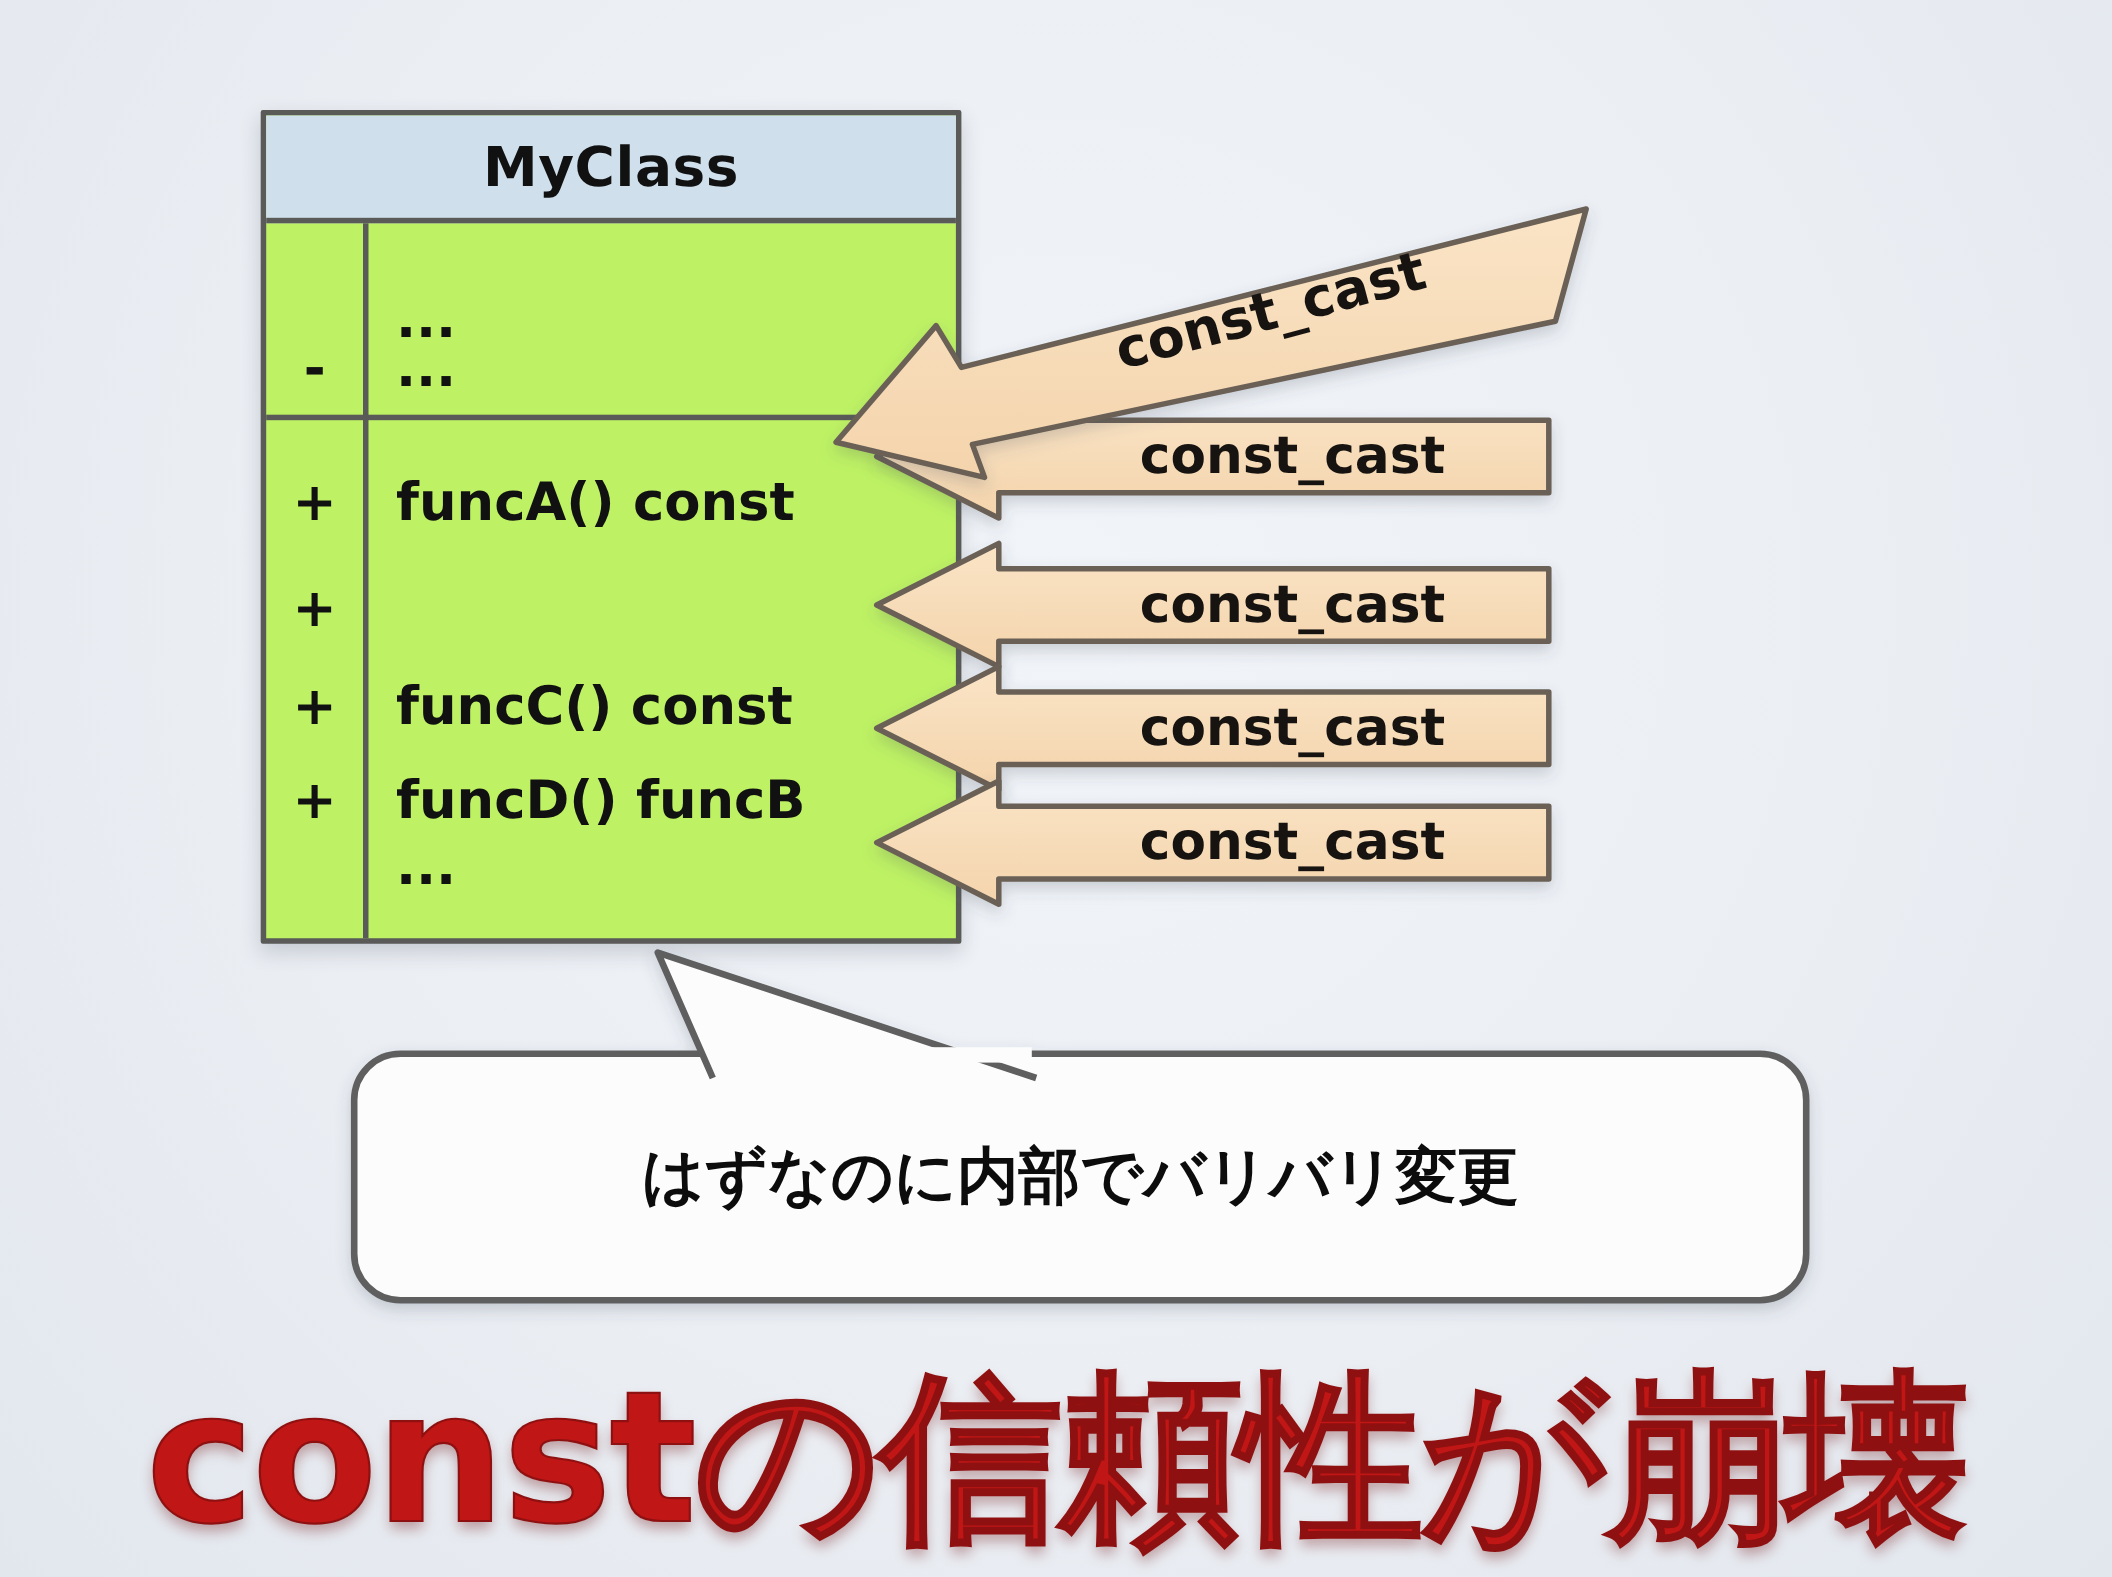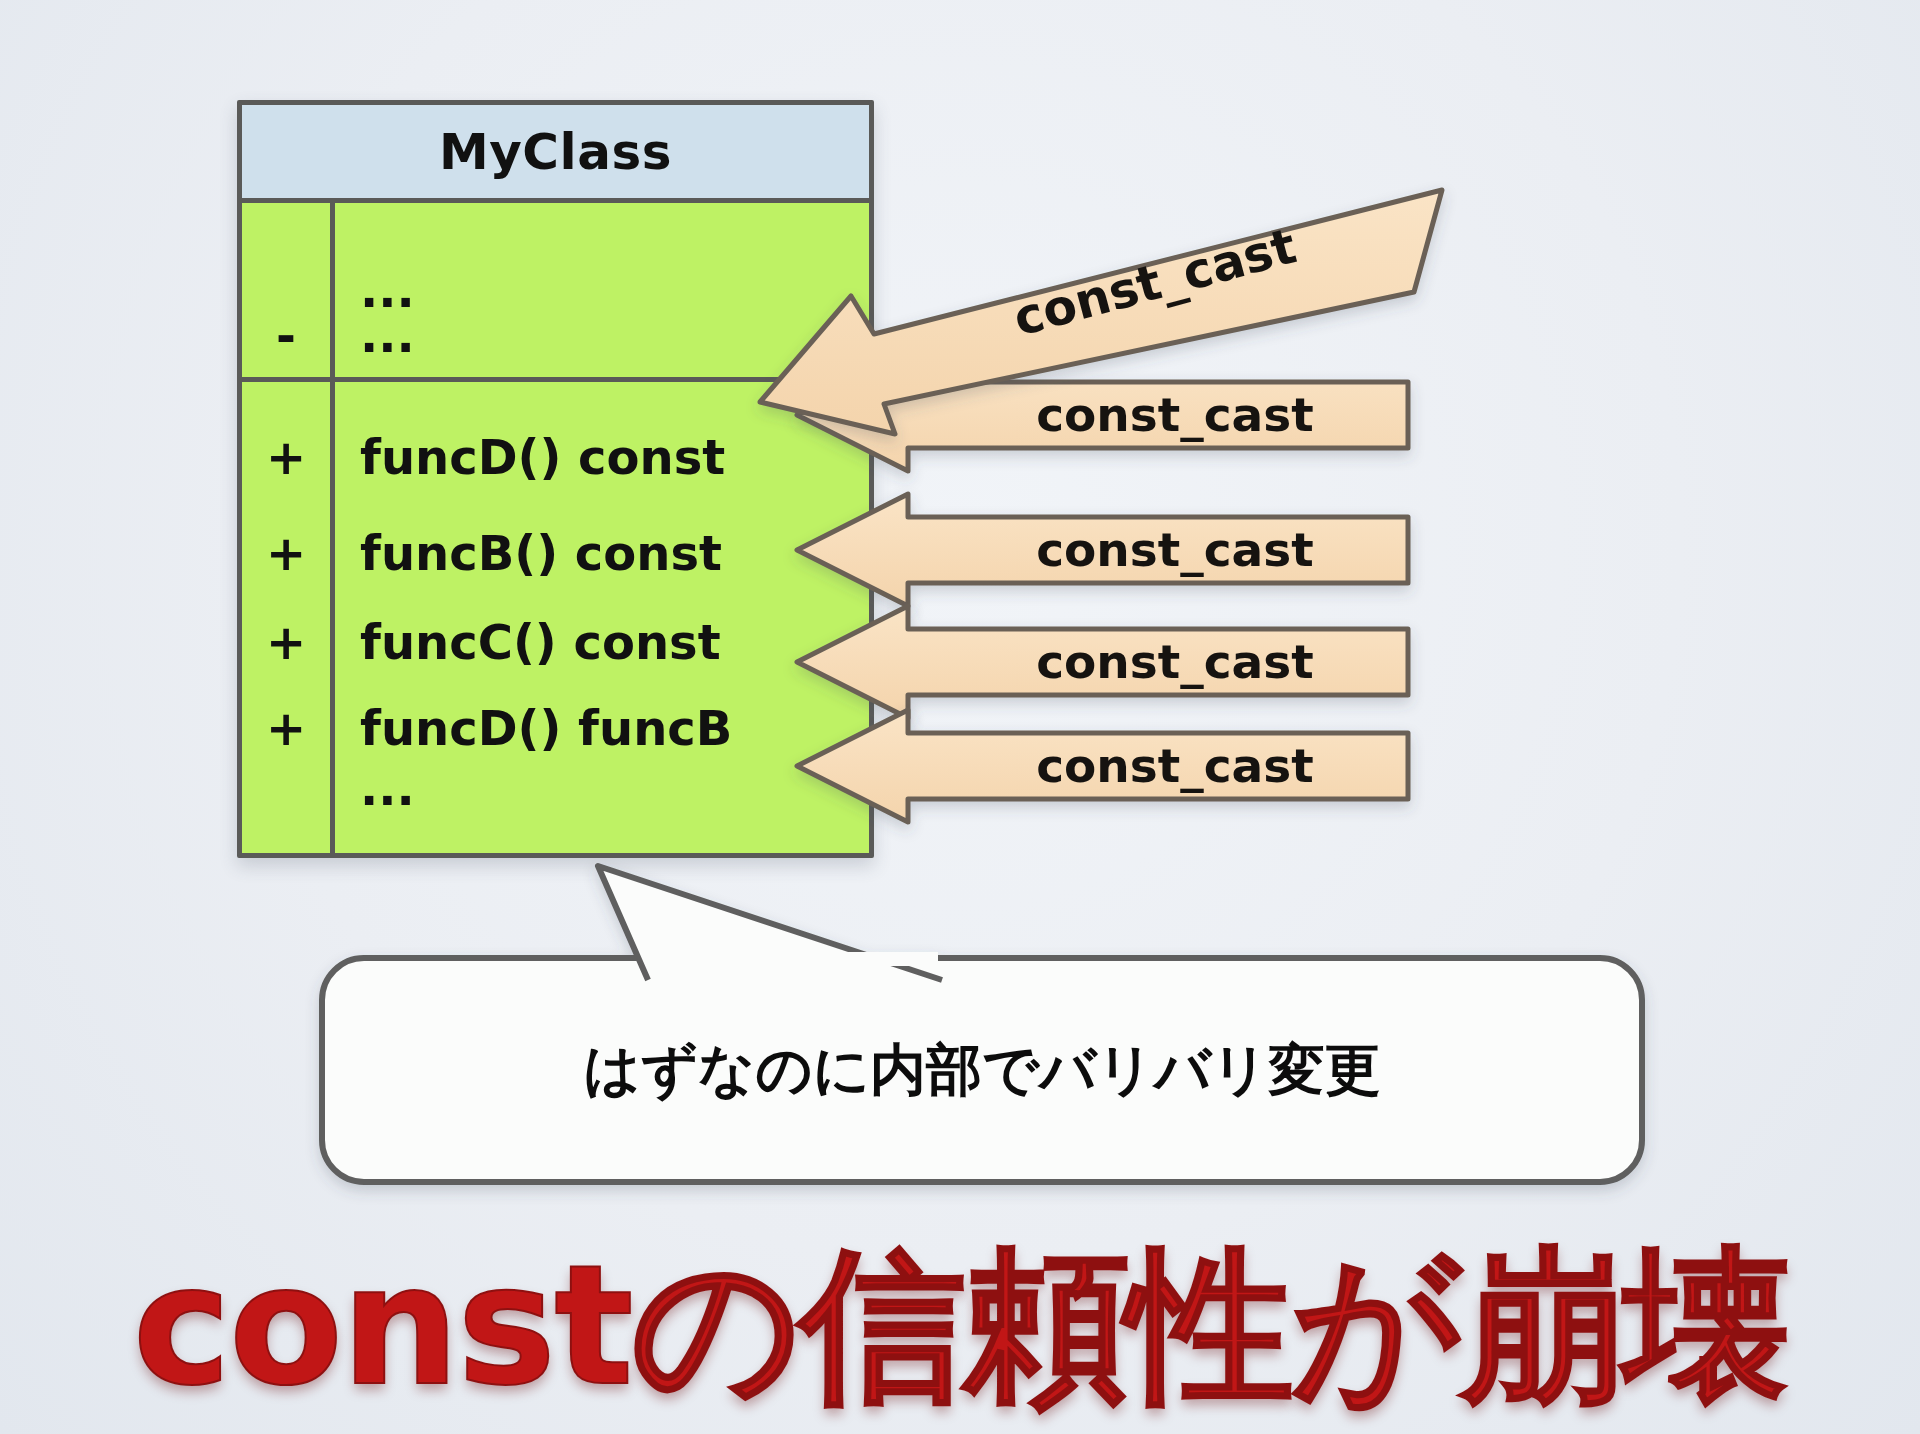--- a/index.html
+++ b/index.html
@@ -65,24 +65,23 @@
   </div>
   <div class="abs vline"></div>
   <div class="abs hline"></div>
 
   <div class="abs row vis" style="top:195px;"></div>
   <div class="abs row mem" style="top:150px;">...</div>
   <div class="abs row vis" style="top:195px;">-</div>
   <div class="abs row mem" style="top:195px;">...</div>
 
   <div class="abs row vis" style="top:317px;">+</div>
-  <div class="abs row mem" style="top:317px;">funcD() const</div>
+  <div class="abs row mem" style="top:317px;">funcA() const</div>
 
   <div class="abs row vis" style="top:413px;">+</div>
-  <div class="abs row mem" style="top:413px;">funcB() const</div>
 
   <div class="abs row vis" style="top:502px;">+</div>
   <div class="abs row mem" style="top:502px;">funcC() const</div>
 
   <div class="abs row vis" style="top:588px;">+</div>
   <div class="abs row mem" style="top:588px;">funcD() funcB</div>
 
   <div class="abs row mem" style="top:648px;">...</div>
 </div>
 

